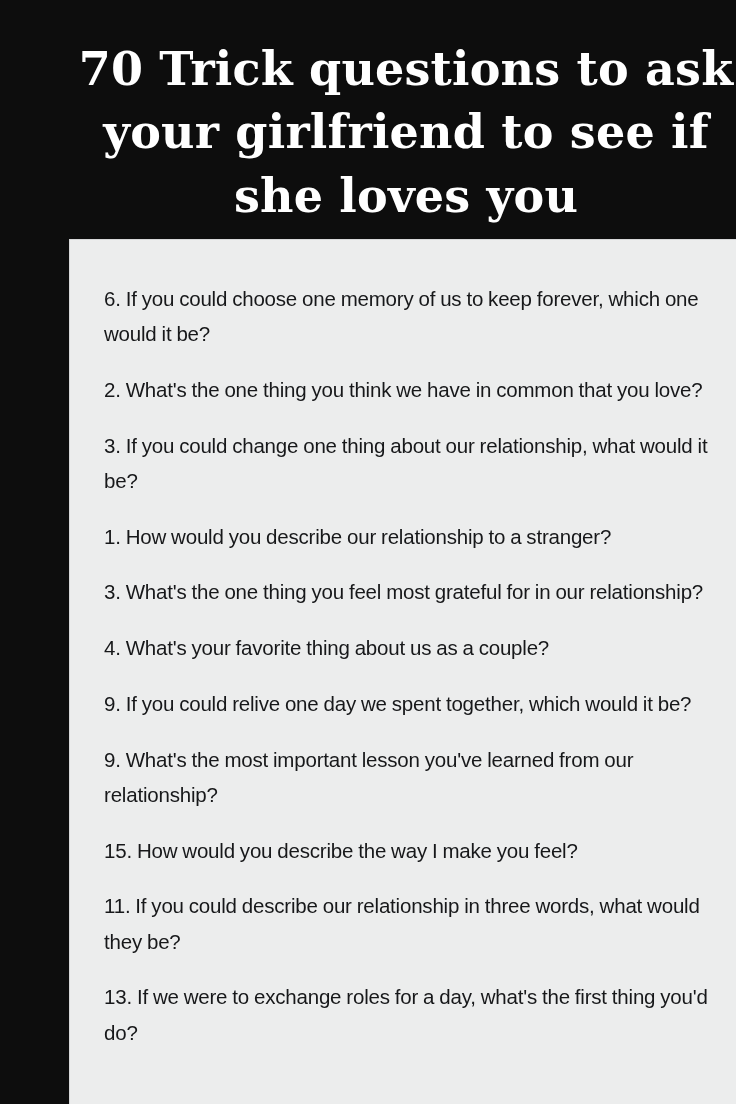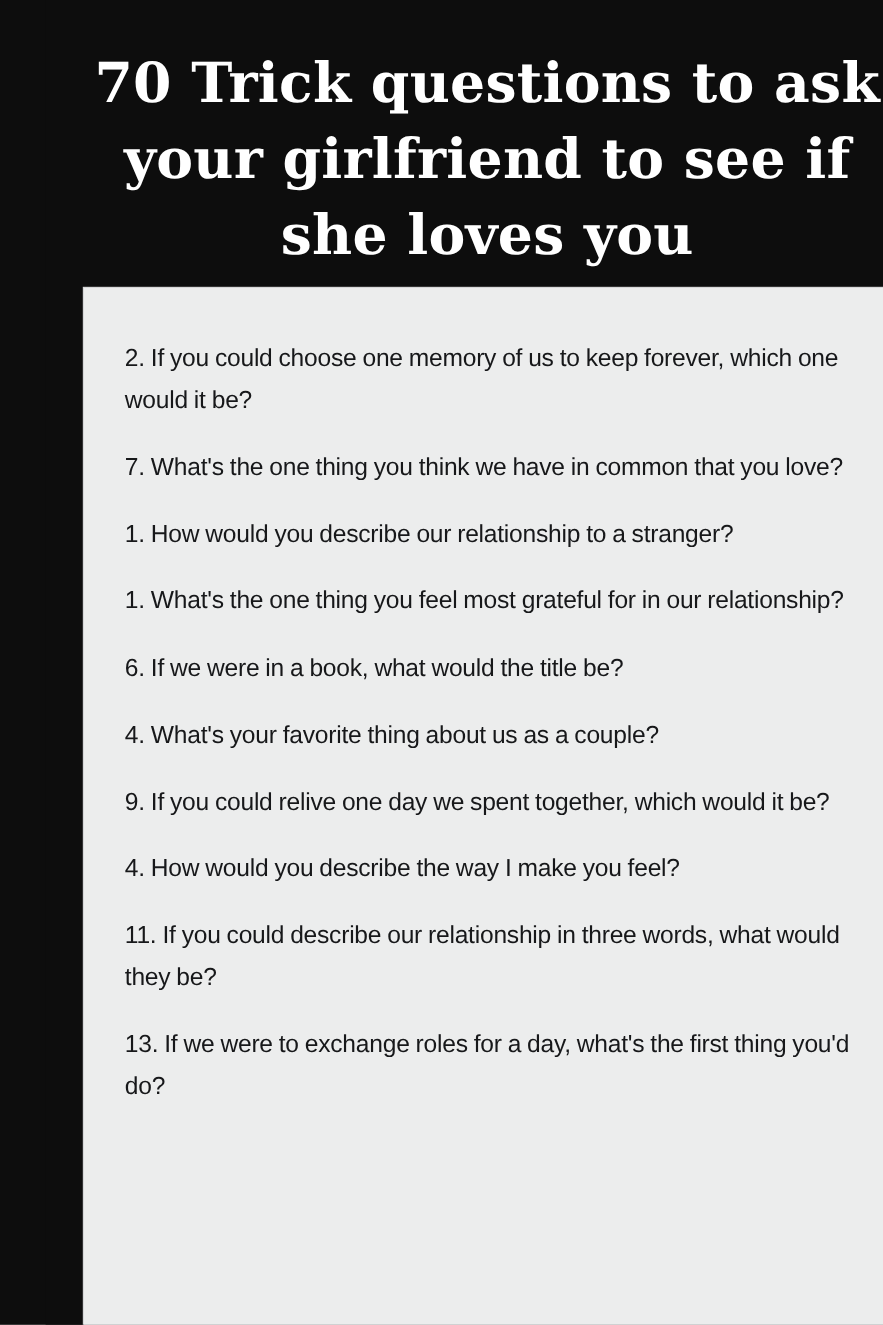--- a/index.html
+++ b/index.html
@@ -57,28 +57,29 @@
 </style>
 </head>
 <body>
 
 <div class="poster">
 
   <h1 class="title">70 Trick questions to ask your girlfriend to see if she loves you</h1>
 
   <div class="card">
     <div class="list">
-      <p class="q">2. If you could choose one memory of us to keep forever, which one would it be?</p>
-      <p class="q">7. What's the one thing you think we have in common that you love?</p>
+      <p class="q">6. If you could choose one memory of us to keep forever, which one would it be?</p>
+      <p class="q">2. What's the one thing you think we have in common that you love?</p>
+      <p class="q">3. If you could change one thing about our relationship, what would it be?</p>
       <p class="q">1. How would you describe our relationship to a stranger?</p>
-      <p class="q">1. What's the one thing you feel most grateful for in our relationship?</p>
-      <p class="q">6. If we were in a book, what would the title be?</p>
+      <p class="q">3. What's the one thing you feel most grateful for in our relationship?</p>
       <p class="q">4. What's your favorite thing about us as a couple?</p>
       <p class="q">9. If you could relive one day we spent together, which would it be?</p>
-      <p class="q">4. How would you describe the way I make you feel?</p>
+      <p class="q">9. What's the most important lesson you've learned from our relationship?</p>
+      <p class="q">15. How would you describe the way I make you feel?</p>
       <p class="q">11. If you could describe our relationship in three words, what would they be?</p>
       <p class="q">13. If we were to exchange roles for a day, what's the first thing you'd do?</p>
 
     </div>
 
   </div>
 
 </div>
 
 </body></html>

